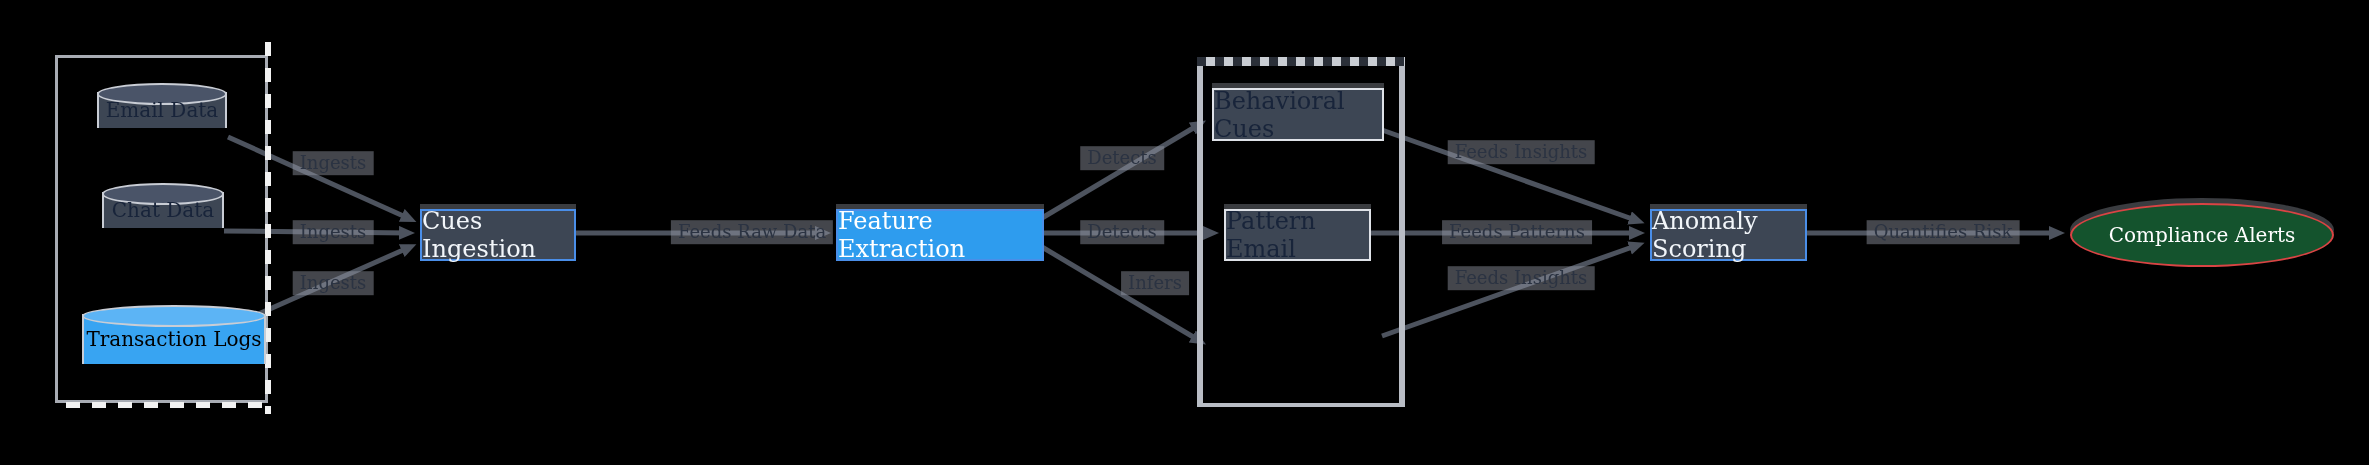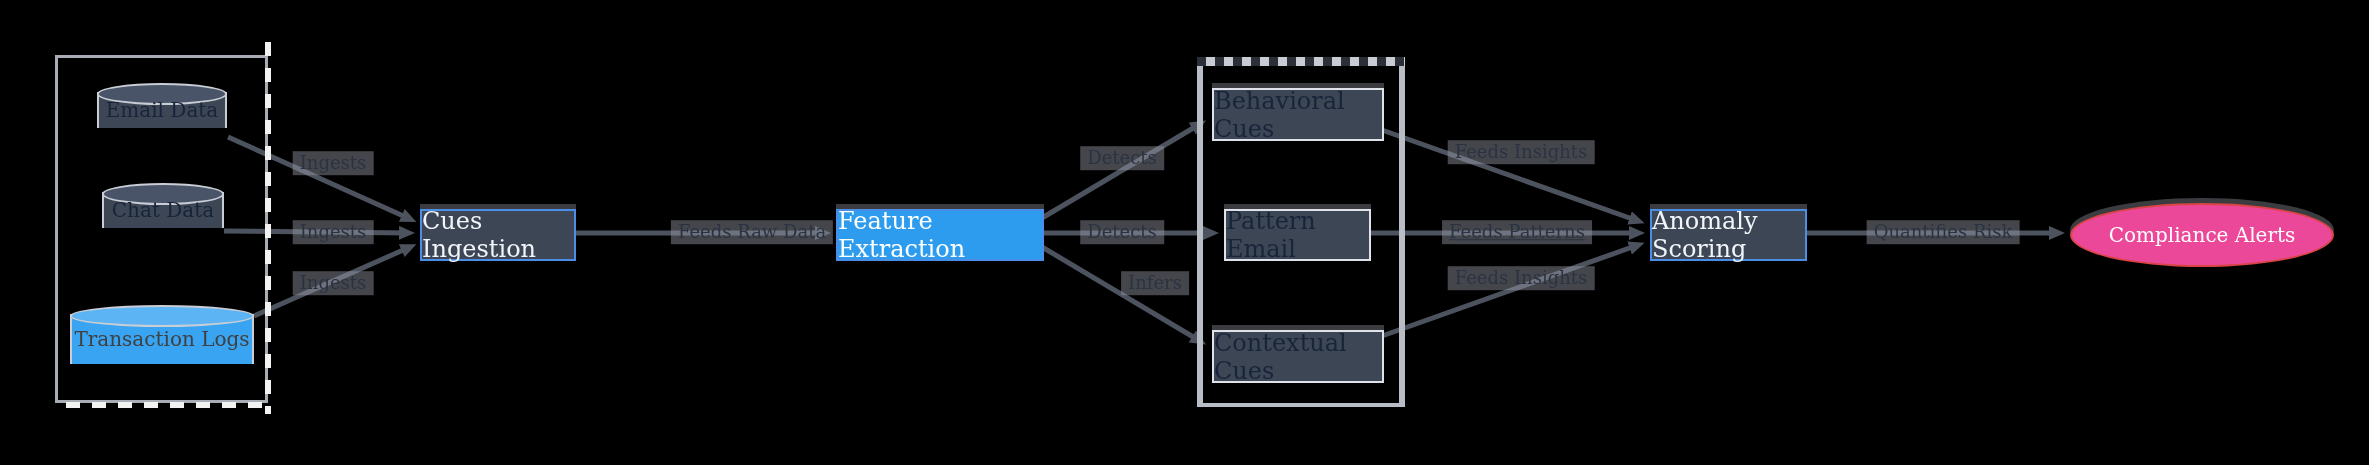--- a/index.html
+++ b/index.html
@@ -50,36 +50,36 @@
   .cyl{position:absolute;display:flex;align-items:center;justify-content:center;
        background:#3d4654;border-left:2px solid #c9cdd5;border-right:2px solid #c9cdd5;
        color:#18243a;font-size:20px;}
   .cyl::before{content:'';position:absolute;left:-2px;right:-2px;top:-9px;height:18px;
        border-radius:50%;background:#4a5468;border:2px solid #c9cdd5;}
   .cyl::after{content:'';position:absolute;left:-2px;right:-2px;bottom:-9px;height:18px;
        border-radius:50%;background:#3d4654;border:2px solid #c9cdd5;z-index:-1;}
   .cyl span{position:relative;z-index:2;}
   .c-email{left:97px;top:92px;width:126px;height:36px;}
   .c-chat{left:102px;top:192px;width:118px;height:36px;}
-  .c-tx{left:70px;top:314px;width:180px;height:50px;background:#38a4f2;color:#404040;}
+  .c-tx{left:82px;top:314px;width:180px;height:50px;background:#38a4f2;color:#000000;}
   .c-tx::before{background:#5cb4f5;}
   .c-tx::after{background:#38a4f2;}
 
   
   .n-alerts{left:2070px;top:203px;width:260px;height:60px;border-radius:50%;
-       background:#ec4899;border:2px solid #d94444;color:#fff;font-size:20px;}
+       background:#14532d;border:2px solid #d94444;color:#fff;font-size:20px;}
 
   
   .edge-label{position:absolute;transform:translate(-50%,-50%);
        font-size:18px;color:#2b3342;background:rgba(150,156,168,0.45);
        padding:1px 7px;white-space:nowrap;line-height:1.2;}
   .l1{left:333px;top:163px;} .l2{left:333px;top:232px;} .l3{left:333px;top:283px;}
   .l4{left:712px;top:232px;margin-left:40px;}
   .l5{left:1122px;top:158px;} .l6{left:1122px;top:232px;} .l7{left:1124px;top:283px;margin-left:31px;}
-  .l8{left:1521px;top:152px;} .l9{left:1517px;top:232px;text-decoration:underline;} .l10{left:1521px;top:278px;}
+  .l8{left:1521px;top:152px;} .l9{left:1517px;top:232px;} .l10{left:1521px;top:278px;}
   .l11{left:1943px;top:232px;}
 </style>
 </head>
 <body>
 
 <div class="canvas">
 
   <svg class="edges">
     <defs>
       <marker id="arrow" markerUnits="userSpaceOnUse" markerWidth="18" markerHeight="16" refX="9" refY="7" orient="auto">
@@ -123,23 +123,20 @@
 
   <div class="group-cues">
     <div class="dot-top"></div>
   </div>
   <div class="node rect-gray n-behavioral">
     <span>Behavioral Cues</span>
   </div>
   <div class="node rect-gray n-pattern">
     <span>Pattern Email</span>
   </div>
-  <div class="node rect-gray n-contextual">
-    <span>Contextual Cues</span>
-  </div>
 
   <div class="node rect-dark n-anomaly">
     <span>Anomaly Scoring</span>
   </div>
   <div class="node n-alerts">
     <span>Compliance Alerts</span>
   </div>
 
   <span class="edge-label l1">Ingests</span>
   <span class="edge-label l2">Ingests</span>

